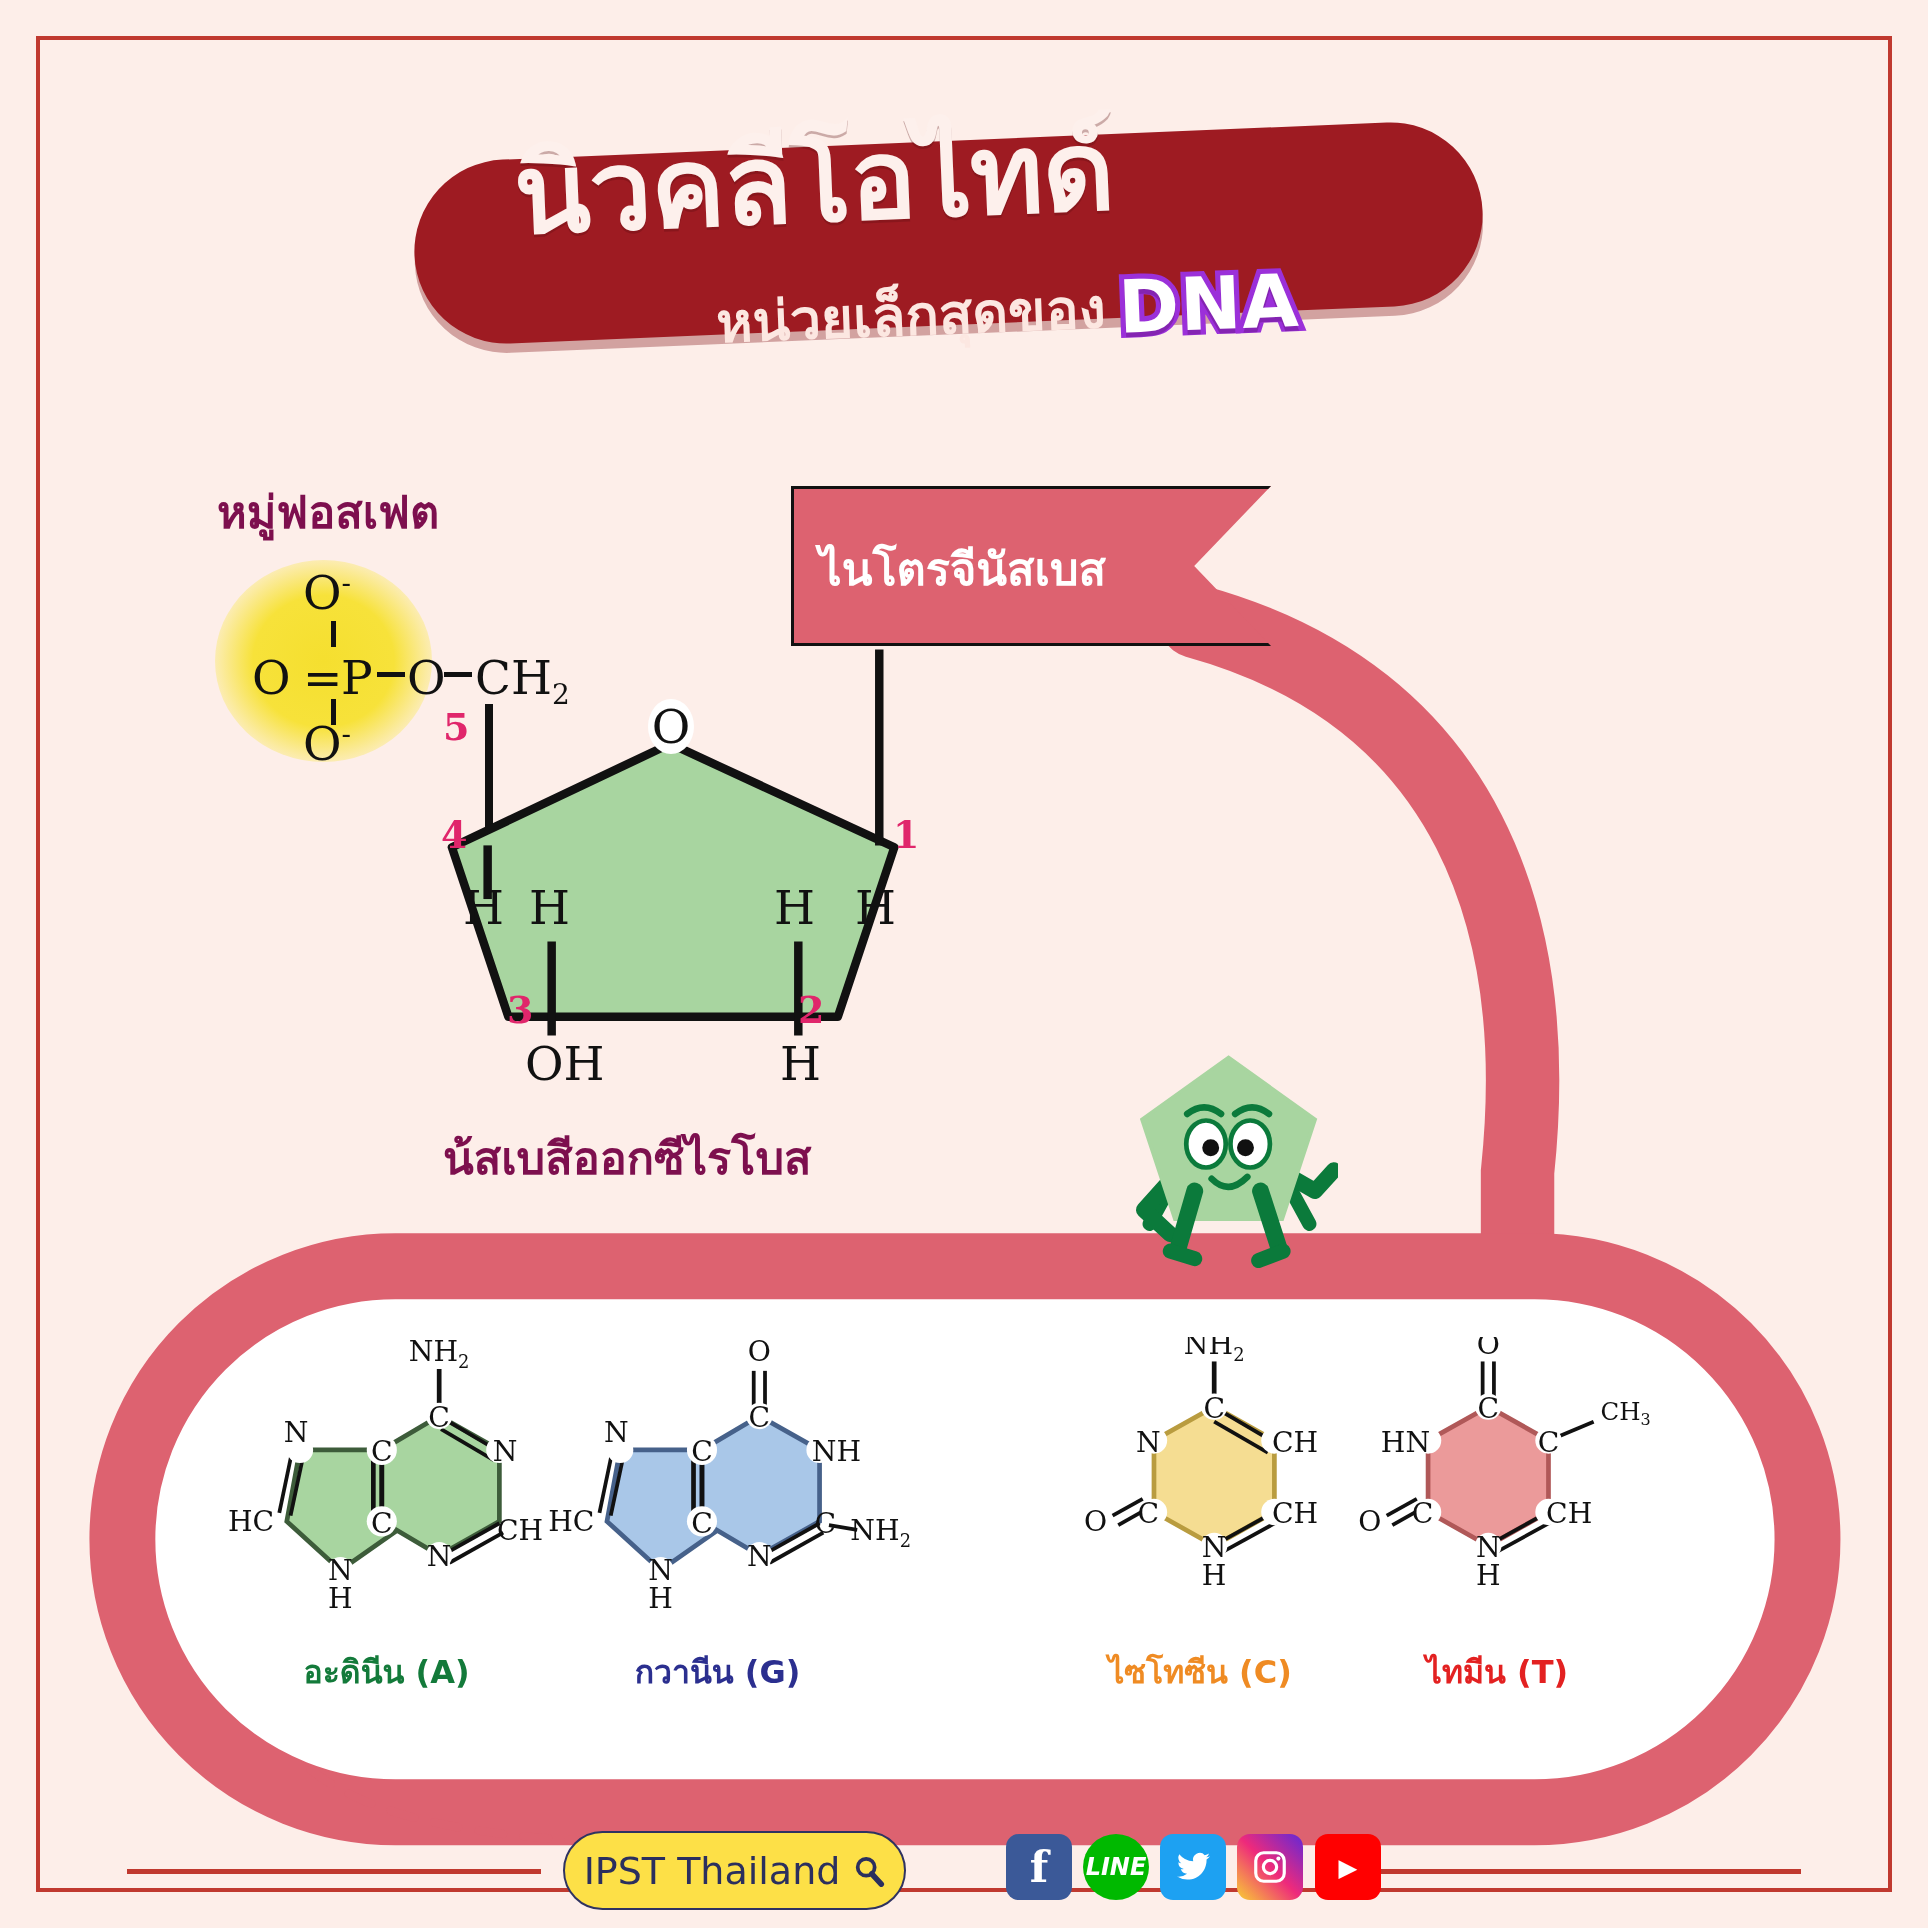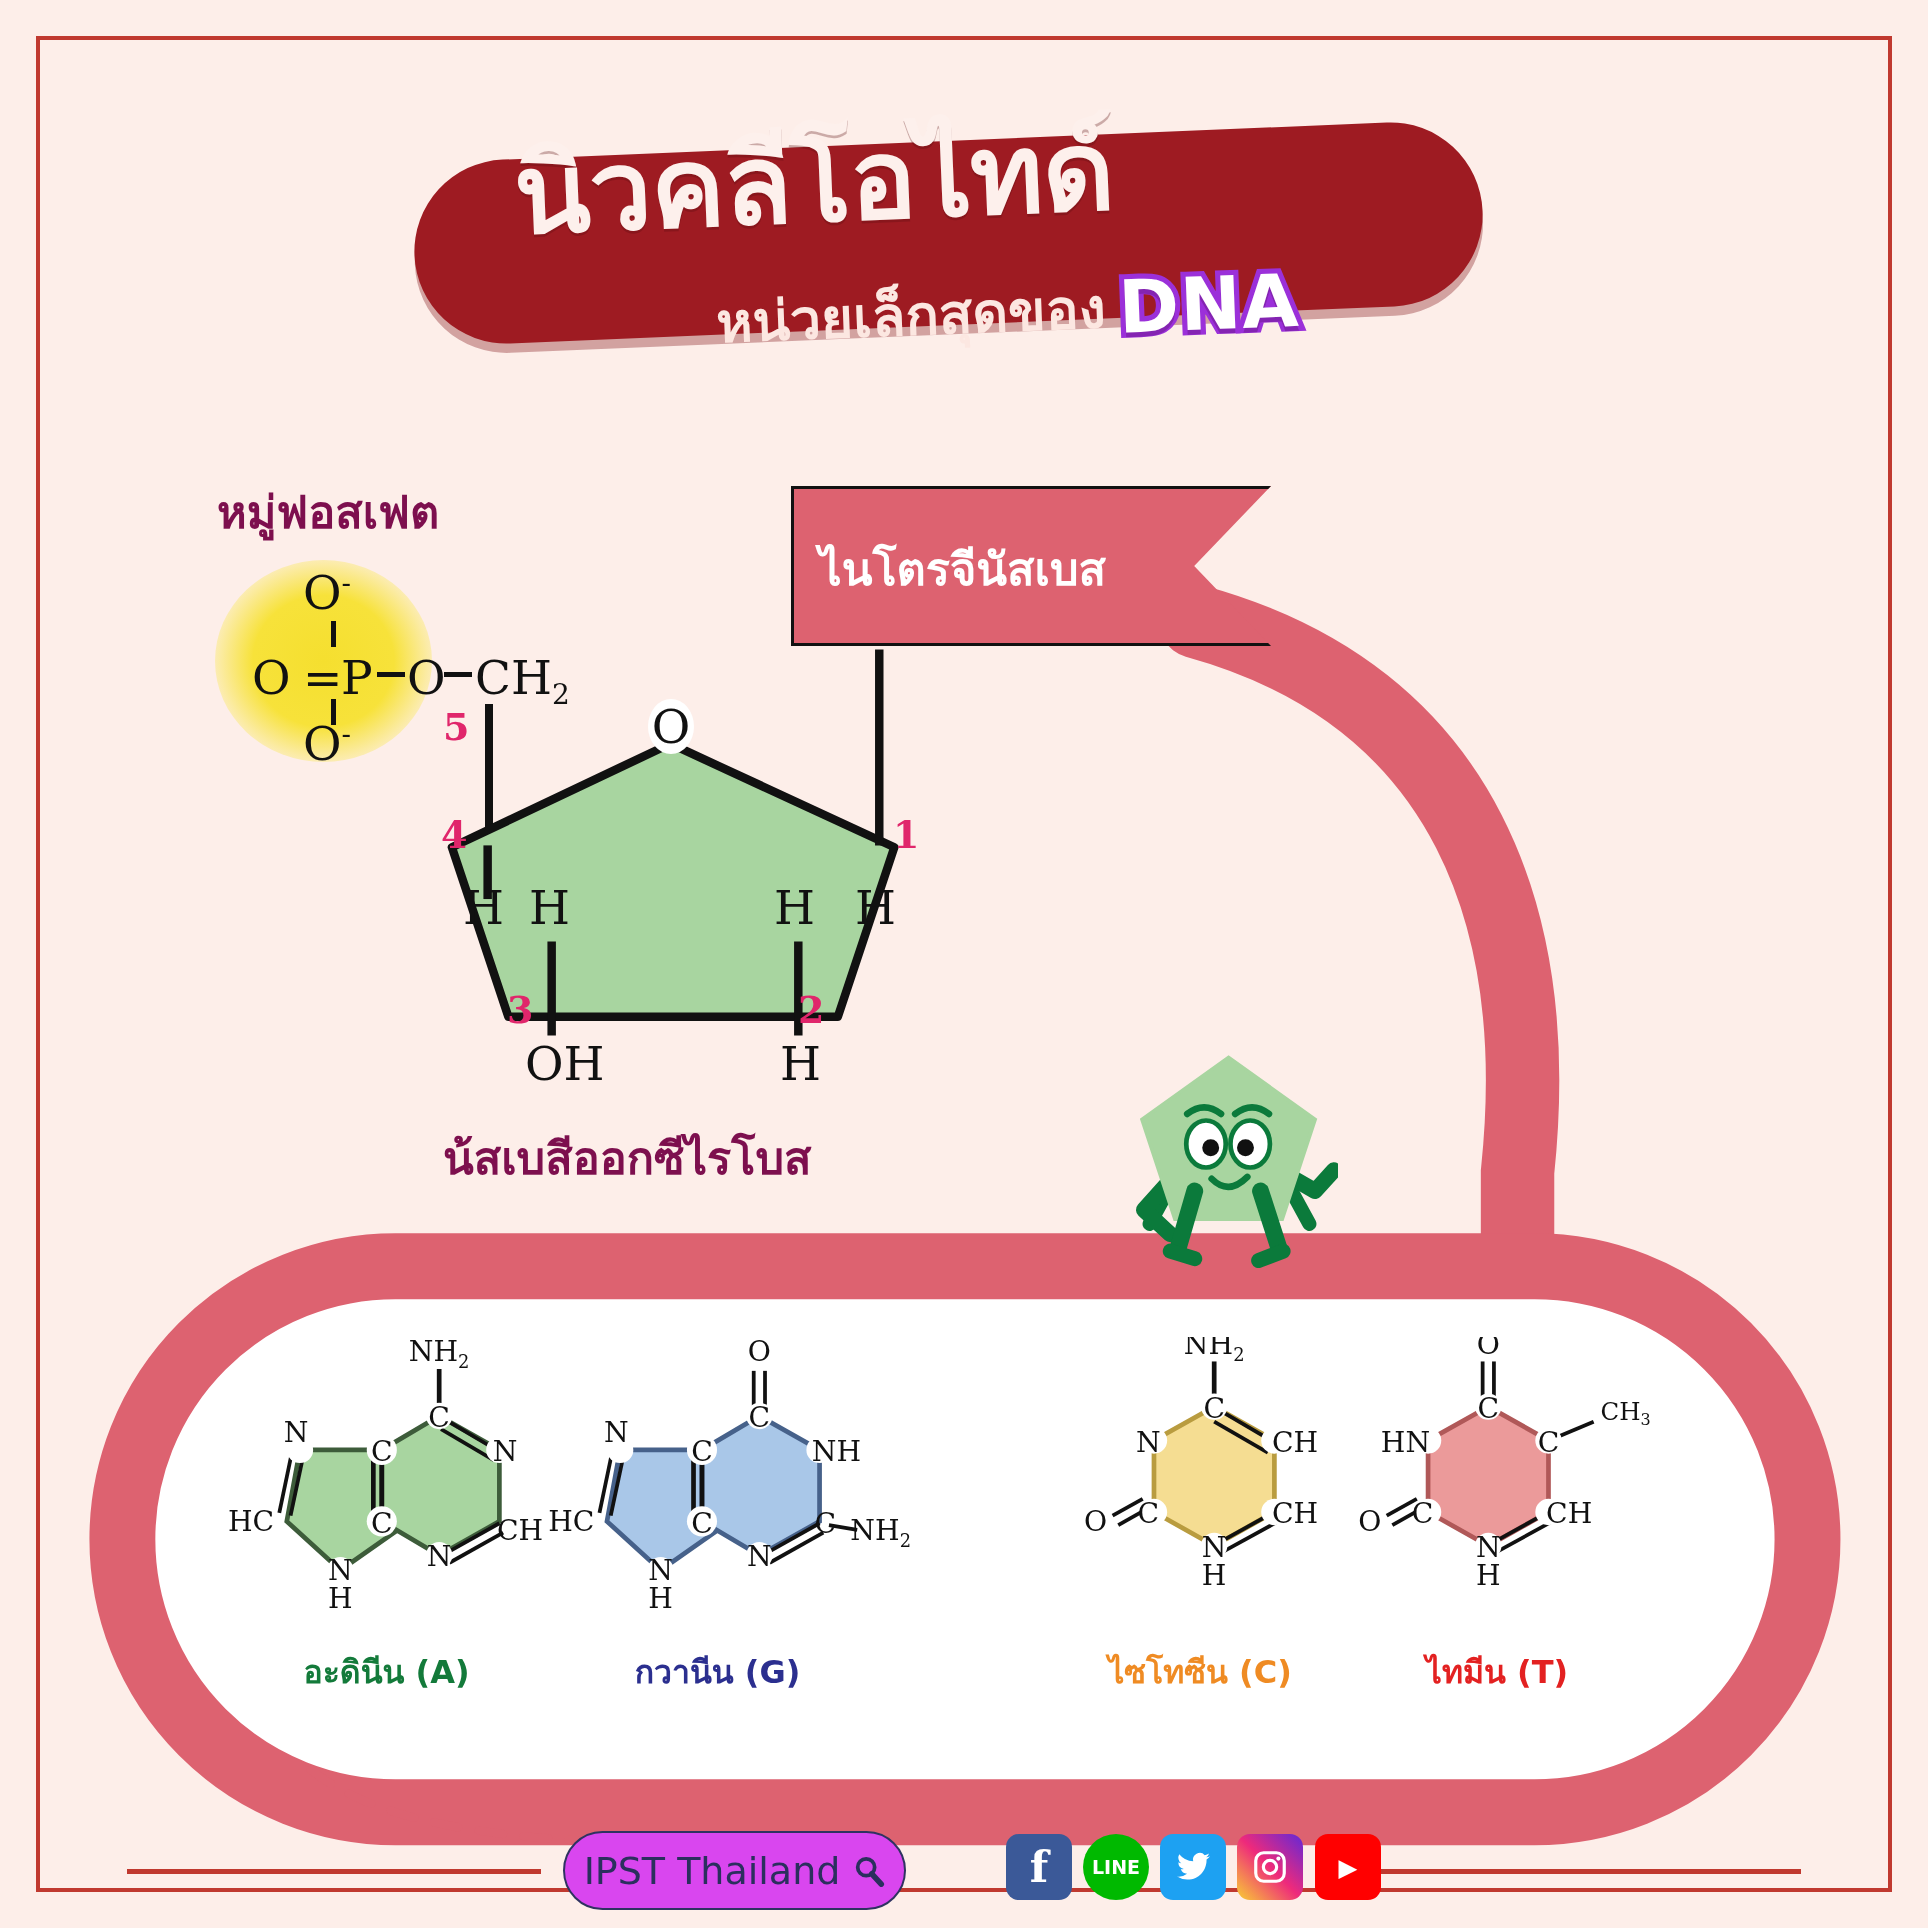--- a/index.html
+++ b/index.html
@@ -134,21 +134,21 @@
   }
 
   
   .footer-line{
     position:absolute;top:1869px;height:4.7px;background:#c0392f;
   }
   .footer-pill{
     position:absolute;
     left:563px;top:1831px;
     width:339px;height:75px;
-    background:#d946ef;
+    background:#fde047;
     border:2.8px solid #2f3361;
     border-radius:42px;
     display:flex;align-items:center;justify-content:center;
     gap:13px;
   }
   .footer-text{
     font-size:38px;color:#2b2f5e;font-weight:500;
   }
   .soc{
     position:absolute;top:1834px;
@@ -391,21 +391,21 @@
     <svg width="32" height="32" viewBox="0 0 34 34">
       <circle cx="14" cy="13" r="9" fill="none" stroke="#2b2f5e" stroke-width="4"></circle>
       <line x1="20" y1="20" x2="30" y2="31" stroke="#2b2f5e" stroke-width="6" stroke-linecap="round"></line>
     </svg>
   </div>
 
   <div class="soc" style="left:1006px;background:#3b5998;">
       <span style="font-size:43px;font-family:'DejaVu Serif',serif;">f</span>
     </div>
   <div class="soc" style="left:1083px;background:#00b900;border-radius:50%;">
-      <span style="font-size:19px;">LINE</span>
+      <span style="font-size:24px;font-style:italic;">LINE</span>
     </div>
   <div class="soc" style="left:1160px;background:#1da1f2;">
     <svg width="41" height="36" viewBox="0 0 24 24" fill="#fff">
         <path d="M23 4.8a9 9 0 0 1-2.6.7 4.5 4.5 0 0 0 2-2.5 9 9 0 0 1-2.9 1.1 4.5 4.5 0 0 0-7.7 4.1A12.8 12.8 0 0 1 2.5 3.5a4.5 4.5 0 0 0 1.4 6 4.4 4.4 0 0 1-2-.6 4.5 4.5 0 0 0 3.6 4.4 4.5 4.5 0 0 1-2 .1 4.5 4.5 0 0 0 4.2 3.1A9 9 0 0 1 1 18.4a12.7 12.7 0 0 0 6.9 2c8.3 0 12.8-6.9 12.8-12.8v-.6A9 9 0 0 0 23 4.8z"></path>
       </svg>
   </div>
   <div class="soc" style="left:1237px;background:linear-gradient(45deg,#f9ce34,#ee2a7b,#6228d7);">
     <svg width="38" height="38" viewBox="0 0 24 24" fill="none" stroke="#fff" stroke-width="2">
       <rect x="3" y="3" width="18" height="18" rx="5"></rect>
         <circle cx="12" cy="12" r="4.2"></circle>

